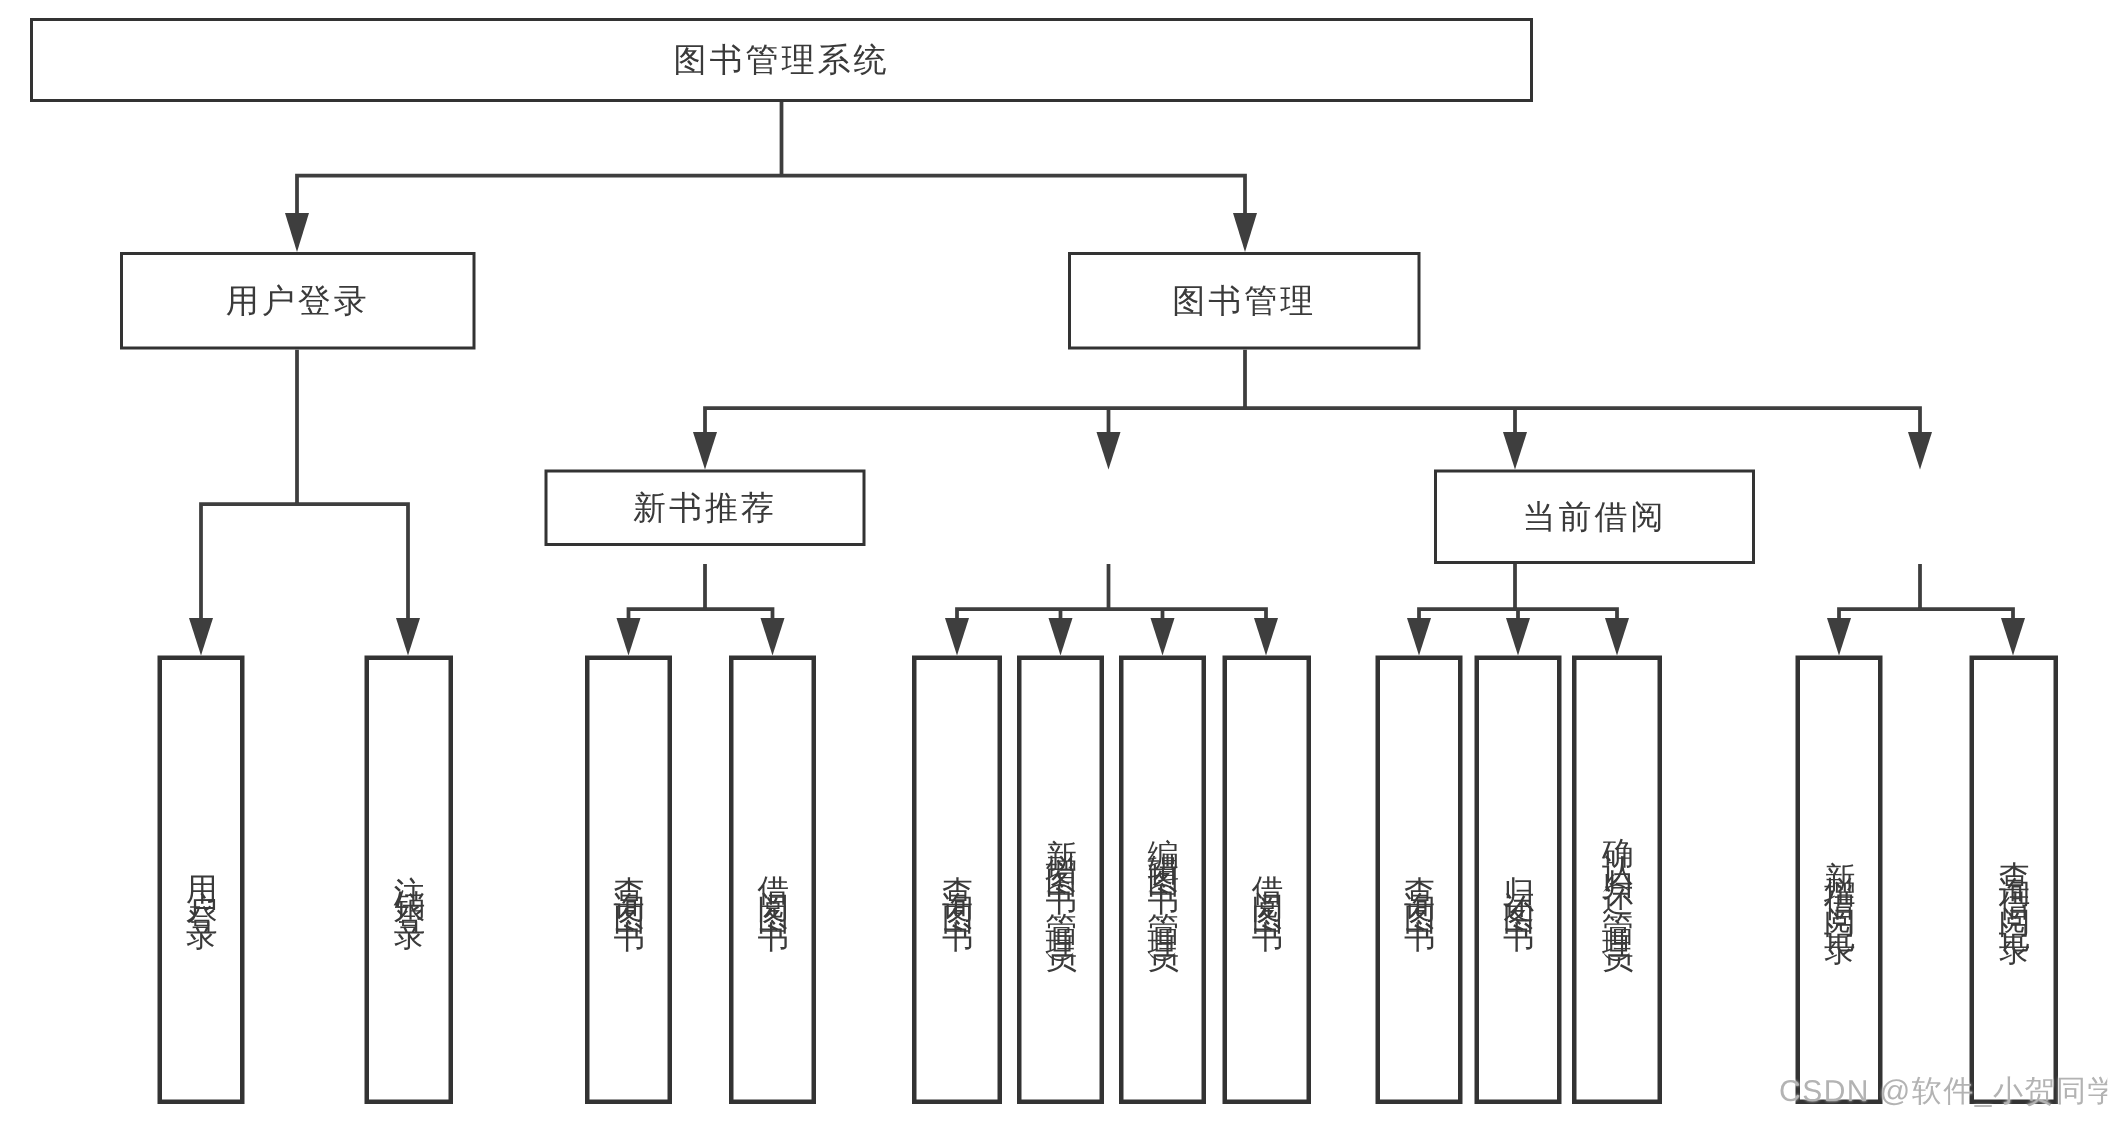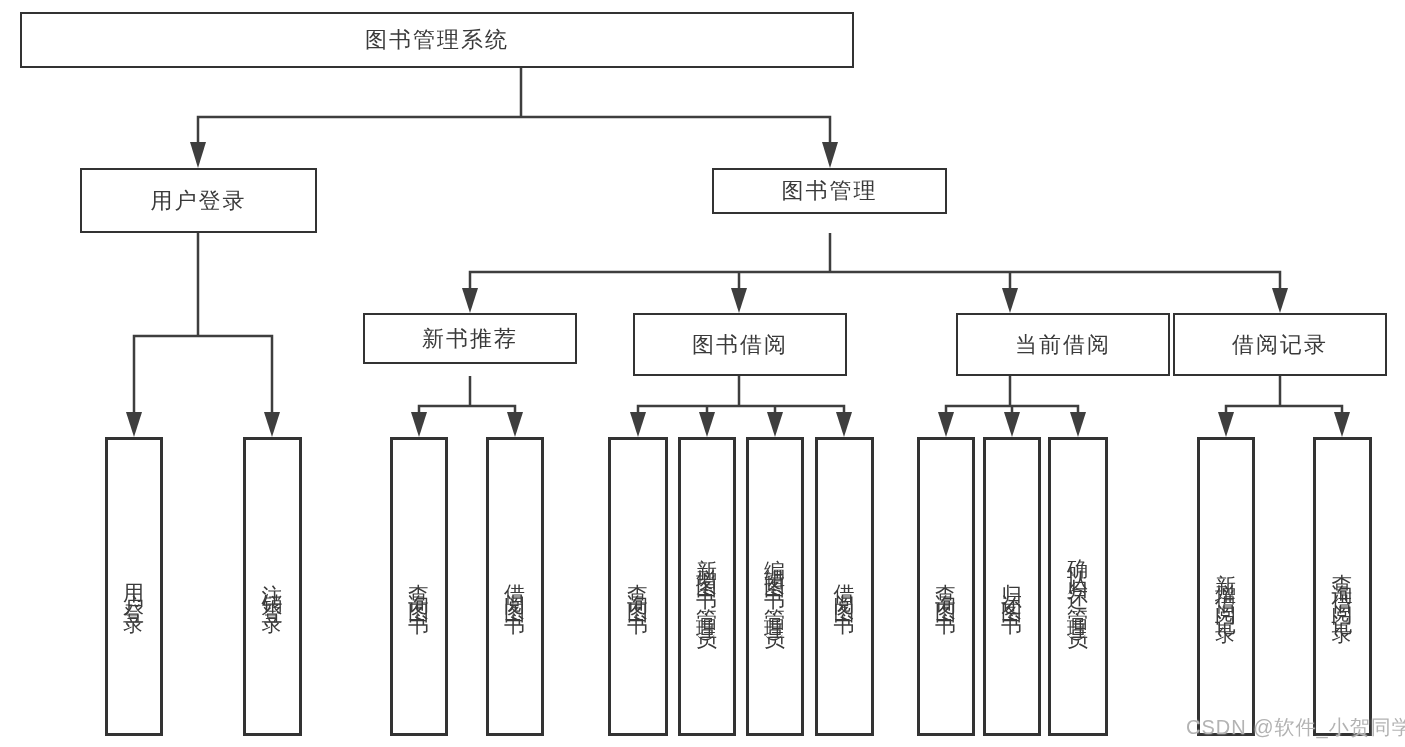--- a/index.html
+++ b/index.html
@@ -29,23 +29,23 @@
     background: #ffffff;
     border: 2px solid #333333;
     display: flex;
     align-items: center;
     justify-content: center;
     color: #3a3a3a;
     font-size: 22px;
     letter-spacing: 2px;
     z-index: 1;
   }
-  .box.root    { left: 20px;   top: 12px;  width: 834px; height: 56px; }
+  .box.root    { left: 20px;   top: 12px;  width: 1002px; height: 56px; }
   .box.l2-user { left: 80px;   top: 168px; width: 237px;  height: 65px; }
-  .box.l2-book { left: 712px;  top: 168px; width: 235px;  height: 46px; }
+  .box.l2-book { left: 712px;  top: 168px; width: 235px;  height: 65px; }
   .box.g0 { left: 363px;  top: 313px; width: 214px; height: 51px; }
   .box.g1 { left: 633px;  top: 313px; width: 214px; height: 63px; }
   .box.g2 { left: 956px;  top: 313px; width: 214px; height: 63px; }
   .box.g3 { left: 1173px; top: 313px; width: 214px; height: 63px; }
   .box.leaf {
     top: 437px;
     height: 299px;
     border-width: 3px;
   }
   .vtext {
@@ -112,23 +112,21 @@
       <polygon points="1334,412 1350,412 1342,437"></polygon>
     </g>
   </svg>
 
   <div class="box root">图书管理系统</div>
 
   <div class="box l2-user">用户登录</div>
   <div class="box l2-book">图书管理</div>
 
   <div class="box g0">新书推荐</div>
-  <div class="box g1">图书借阅</div>
   <div class="box g2">当前借阅</div>
-  <div class="box g3">借阅记录</div>
 
   <div class="box leaf" style="left:105px;width:58px">
     <span class="vtext">用户登录</span>
   </div>
   <div class="box leaf" style="left:243px;width:59px">
     <span class="vtext">注销登录</span>
   </div>
 
   <div class="box leaf" style="left:390px;width:58px">
     <span class="vtext">查询图书</span>

